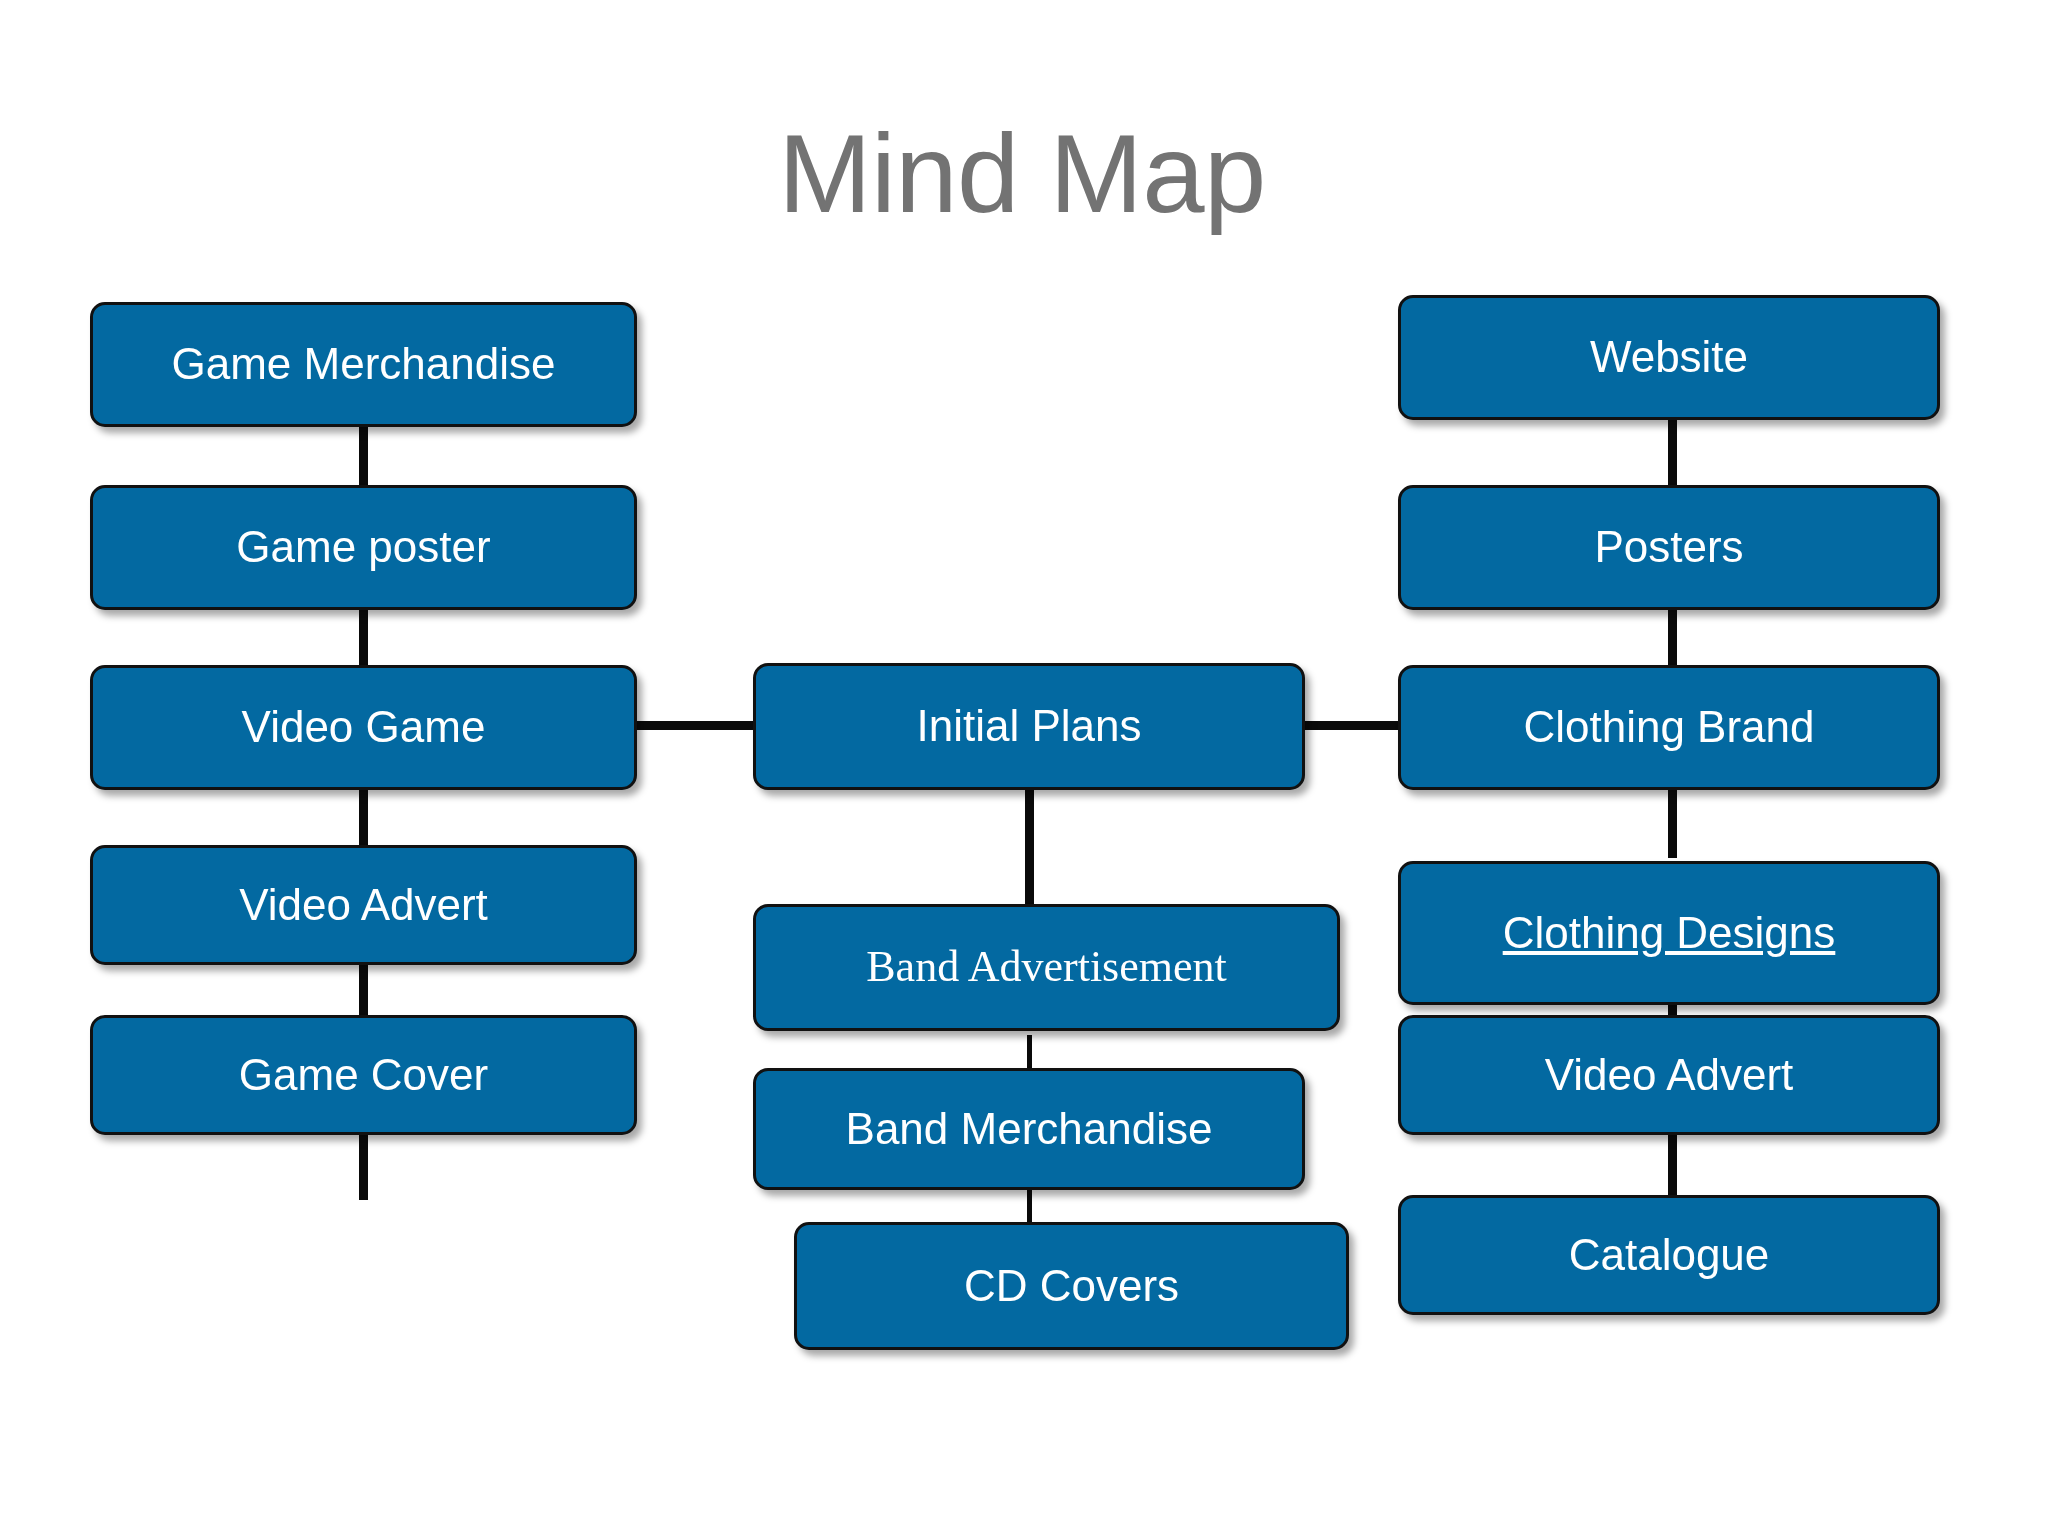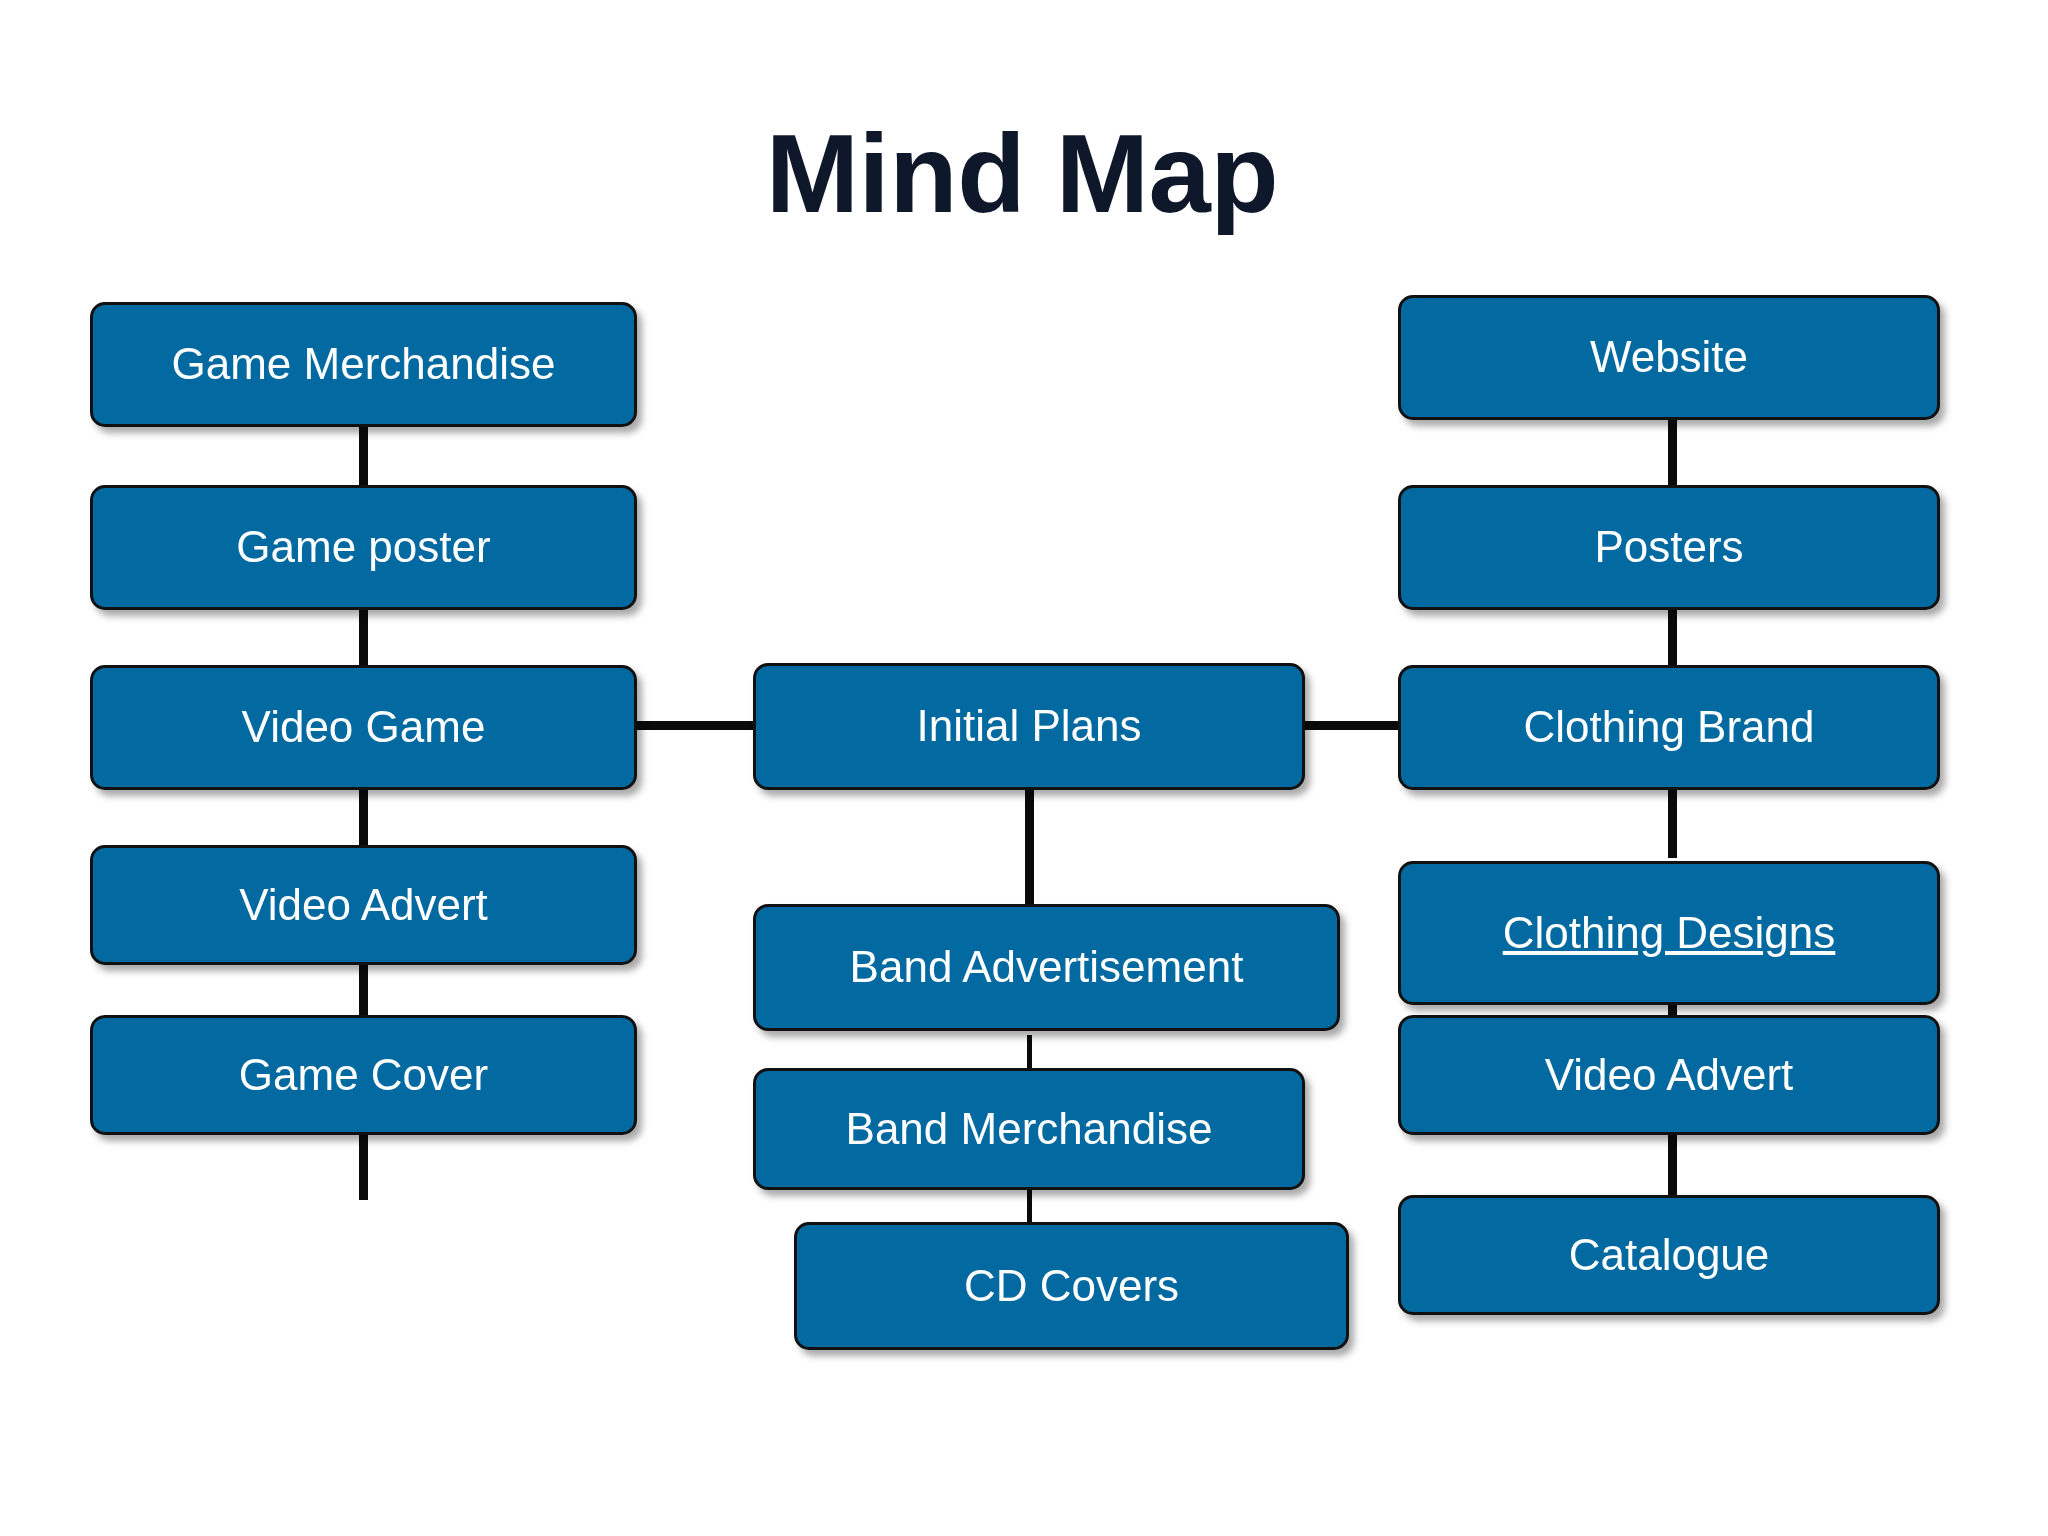--- a/index.html
+++ b/index.html
@@ -24,22 +24,22 @@
   }
 
   .title {
     position: absolute;
     left: 0;
     top: 118px;
     width: 2044px;
     text-align: center;
     font-size: 112px;
     line-height: 1.0;
-    color: #0f172a;
-    font-weight: 700;
+    color: #737373;
+    font-weight: 400;
     letter-spacing: -0.5px;
     white-space: nowrap;
   }
 
   
   .conn {
     position: absolute;
     background: #0a0a0a;
     z-index: 1;
   }
@@ -107,21 +107,21 @@
   <div class="node" style="left:90px; top:845px; width:547px; height:120px;">
     <span class="label">Video Advert</span>
   </div>
   <div class="node" style="left:90px; top:1015px; width:547px; height:120px;">
     <span class="label">Game Cover</span>
   </div>
 
   <div class="node" style="left:753px; top:663px; width:552px; height:127px;">
     <span class="label">Initial Plans</span>
   </div>
-  <div class="node" style="left:753px; top:904px; width:587px; height:127px;">
+  <div class="node" style="left:753px; top:904px; width:587px; height:127px;font-family:Liberation Serif, serif;">
     <span class="label">Band Advertisement</span>
   </div>
   <div class="node" style="left:753px; top:1068px; width:552px; height:122px;">
     <span class="label">Band Merchandise</span>
   </div>
   <div class="node" style="left:794px; top:1222px; width:555px; height:128px;">
     <span class="label">CD Covers</span>
   </div>
 
   <div class="node" style="left:1398px; top:295px; width:542px; height:125px;">

